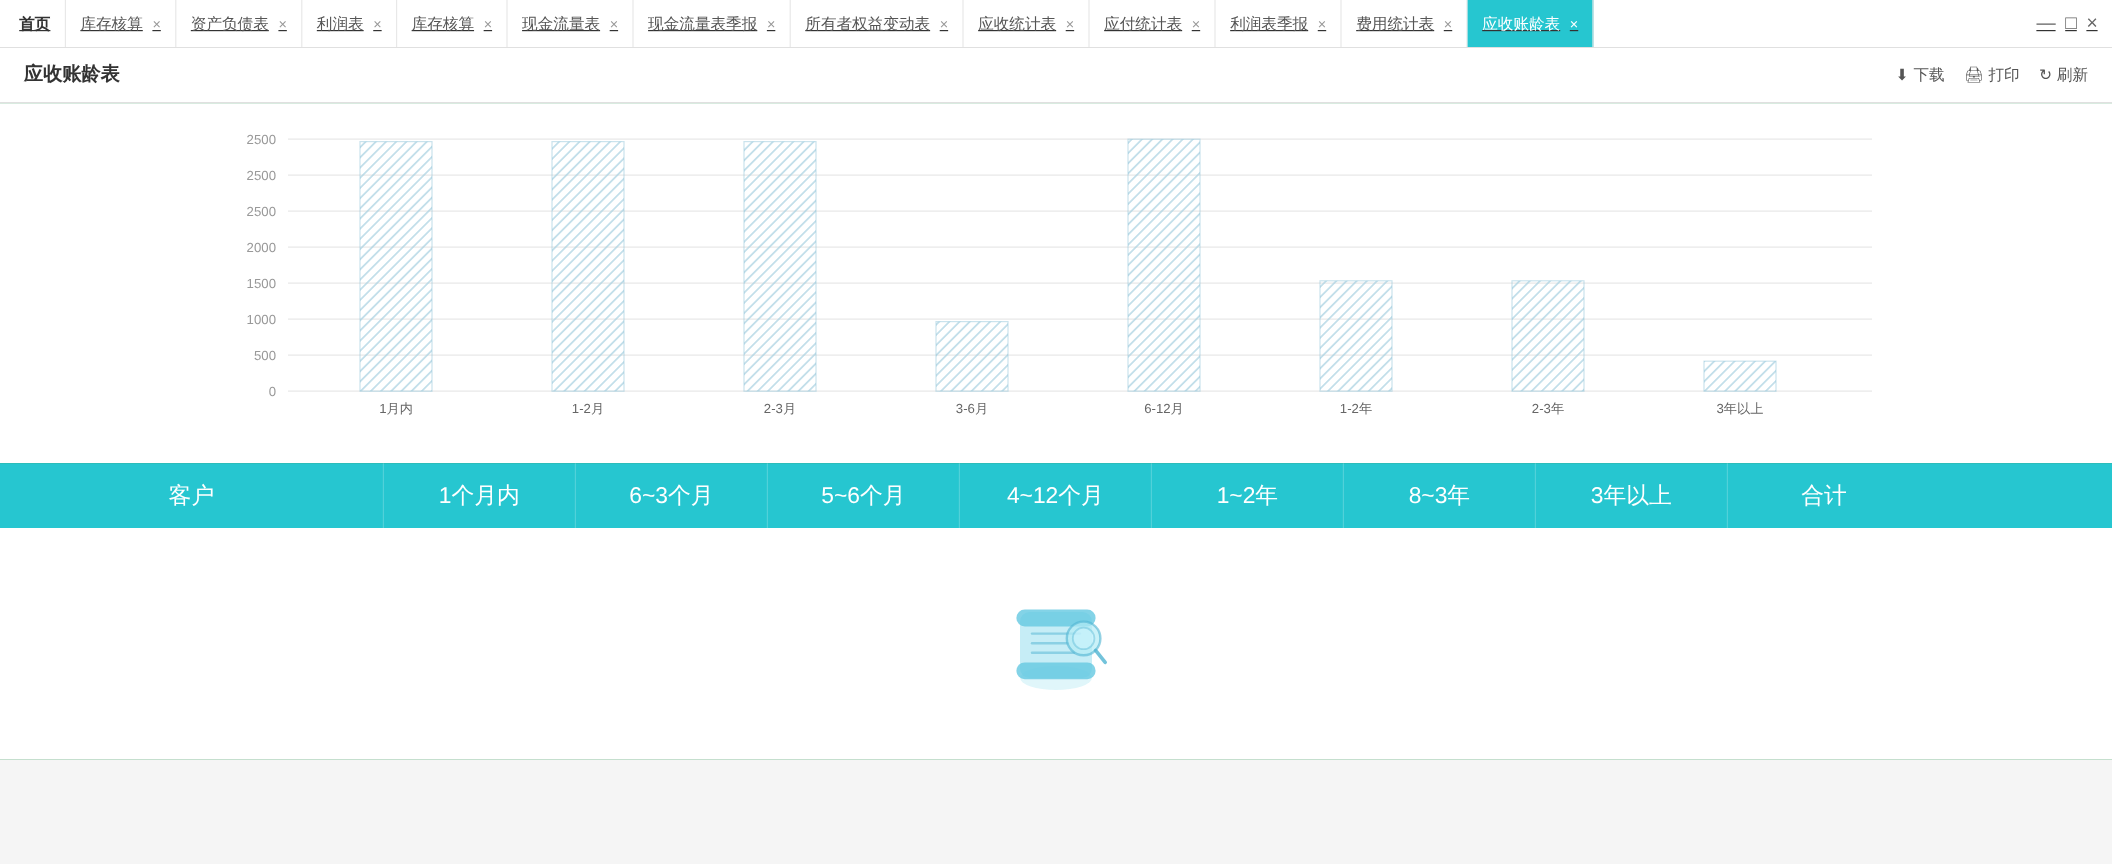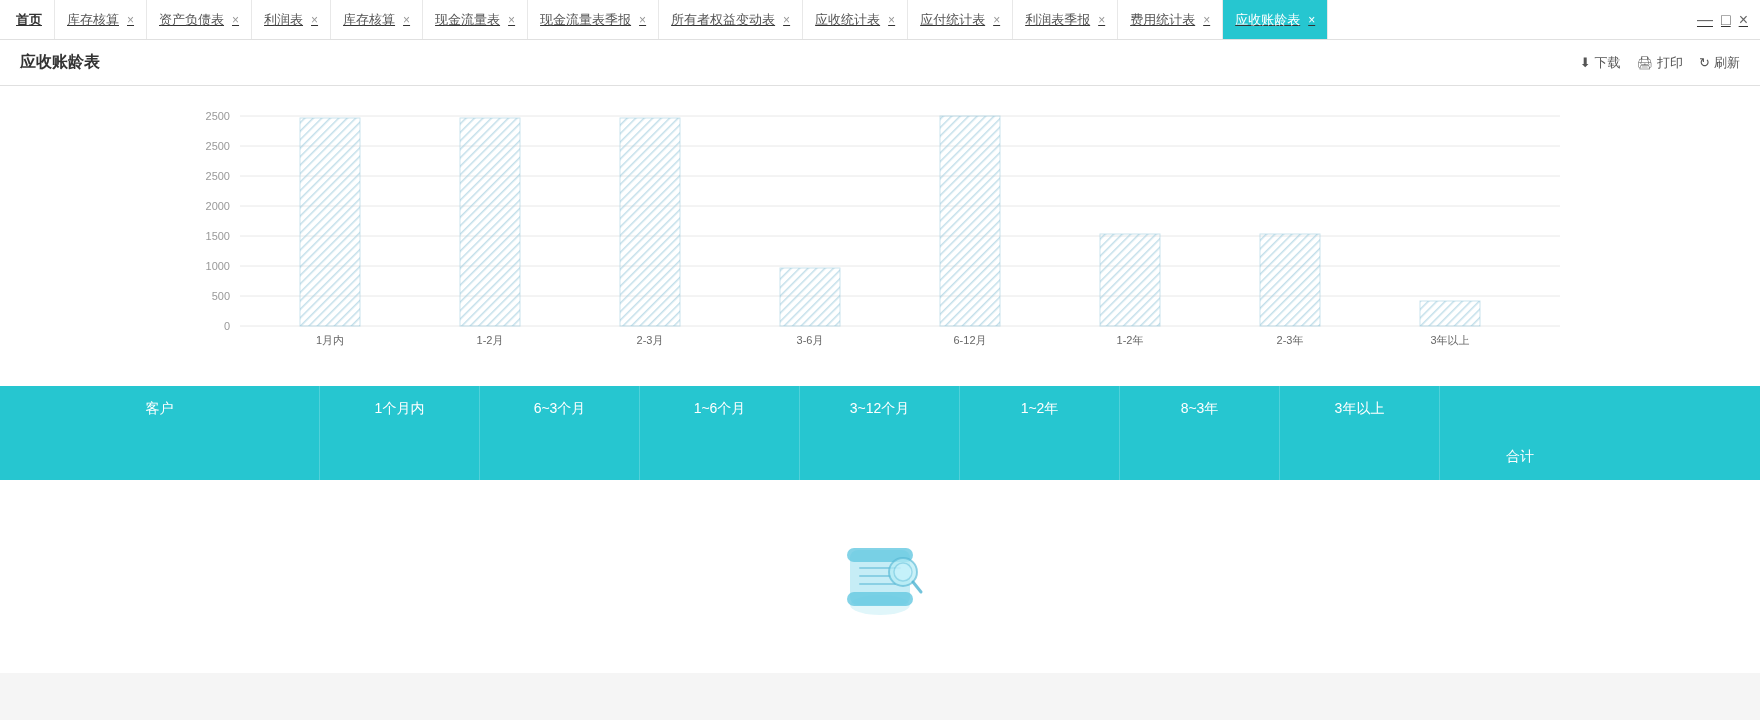--- a/index.html
+++ b/index.html
@@ -99,28 +99,28 @@
       padding: 20px;
       height: 300px;
     }
 
     
     .table-header {
       display: grid;
       grid-template-columns: 2fr 1fr 1fr 1fr 1fr 1fr 1fr 1fr 1fr 1fr;
       background: #26c6d0;
       color: #fff;
-      font-size: 14px;
+      font-size: 19px;
     }
     .table-header-cell {
       padding: 14px 8px;
       text-align: center;
       border-right: 1px solid rgba(255,255,255,0.2);
     }
-    .table-header-cell:last-child { border-right: none; margin-top: 48px; }
+    .table-header-cell:last-child { border-right: none; }
 
     
     .empty-state {
       display: flex;
       flex-direction: column;
       align-items: center;
       justify-content: center;
       padding: 40px;
       background: #fff;
     }
@@ -258,22 +258,22 @@
 
       <rect x="1240" y="195" width="60" height="25" fill="url(#hatch)" stroke="rgba(150,200,220,0.5)" stroke-width="1"></rect>
       <text x="1270" y="238" text-anchor="middle" font-size="11" fill="#666">3年以上</text>
     </svg>
   </div>
 
   <div class="table-header">
     <div class="table-header-cell">客户</div>
     <div class="table-header-cell">1个月内</div>
     <div class="table-header-cell">6~3个月</div>
-    <div class="table-header-cell">1~6个月</div>
-    <div class="table-header-cell">3~12个月</div>
+    <div class="table-header-cell">5~6个月</div>
+    <div class="table-header-cell">4~12个月</div>
     <div class="table-header-cell">1~2年</div>
     <div class="table-header-cell">8~3年</div>
     <div class="table-header-cell">3年以上</div>
     <div class="table-header-cell">合计</div>
   </div>
 
   <div class="empty-state">
     <div>
       
       <svg width="110" height="110" viewBox="0 0 110 110">

